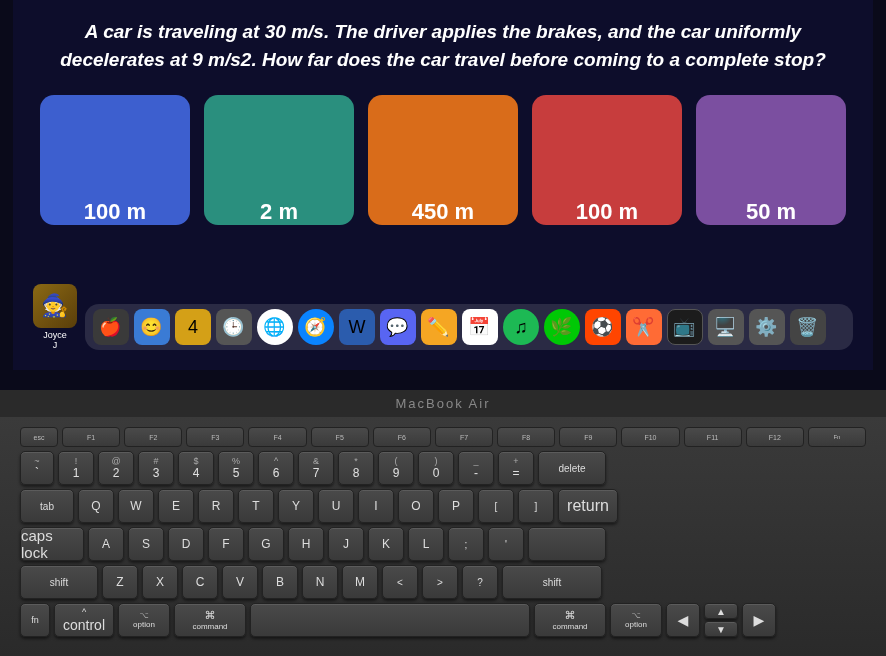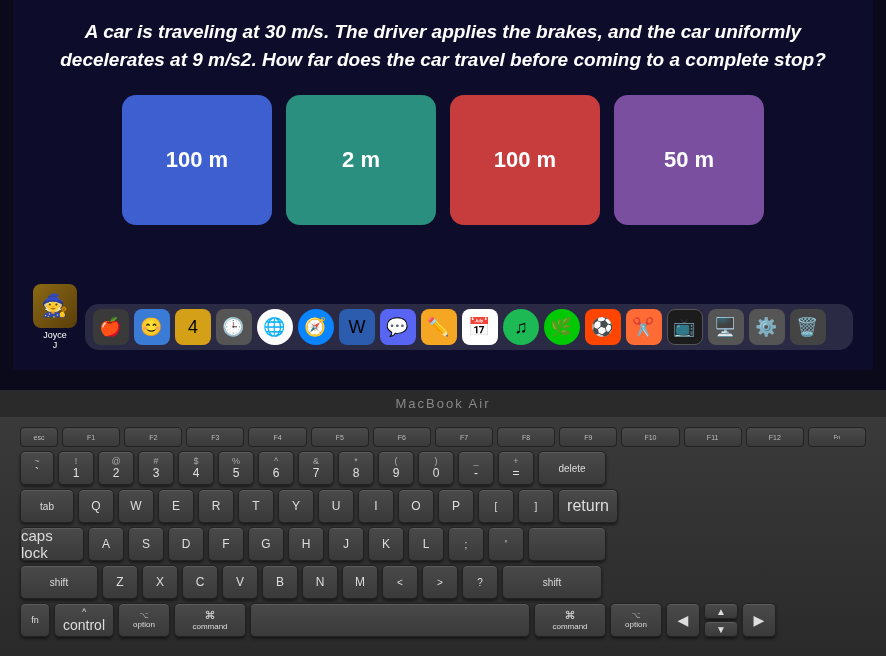--- a/index.html
+++ b/index.html
@@ -44,21 +44,21 @@
       gap: 14px;
       justify-content: center;
       margin-bottom: 16px;
     }
 
     .answer-card {
       width: 150px;
       height: 130px;
       border-radius: 14px;
       display: flex;
-      align-items: center;
+      align-items: flex-end;
       justify-content: center;
       font-size: 22px;
       font-weight: 700;
       color: white;
       cursor: pointer;
       flex-shrink: 0;
     }
 
     .card-blue { background: #3d5fcf; }
     .card-teal { background: #2a8f7e; }
@@ -215,20 +215,23 @@
 <div class="screen">
   <div class="screen-inner">
     <div class="question-text">A car is traveling at 30 m/s. The driver applies the brakes, and the car uniformly decelerates at 9 m/s2. How far does the car travel before coming to a complete stop?</div>
 
     <div class="answer-cards">
       <div class="answer-card card-blue">
         <span>100 m</span>
       </div>
       <div class="answer-card card-teal">
         <span>2 m</span>
+      </div>
+      <div class="answer-card card-orange">
+        <span>450 m</span>
       </div>
       <div class="answer-card card-red">
         <span>100 m</span>
       </div>
       <div class="answer-card card-purple">
         <span>50 m</span>
       </div>
     </div>
 
     <div class="dock-area">

